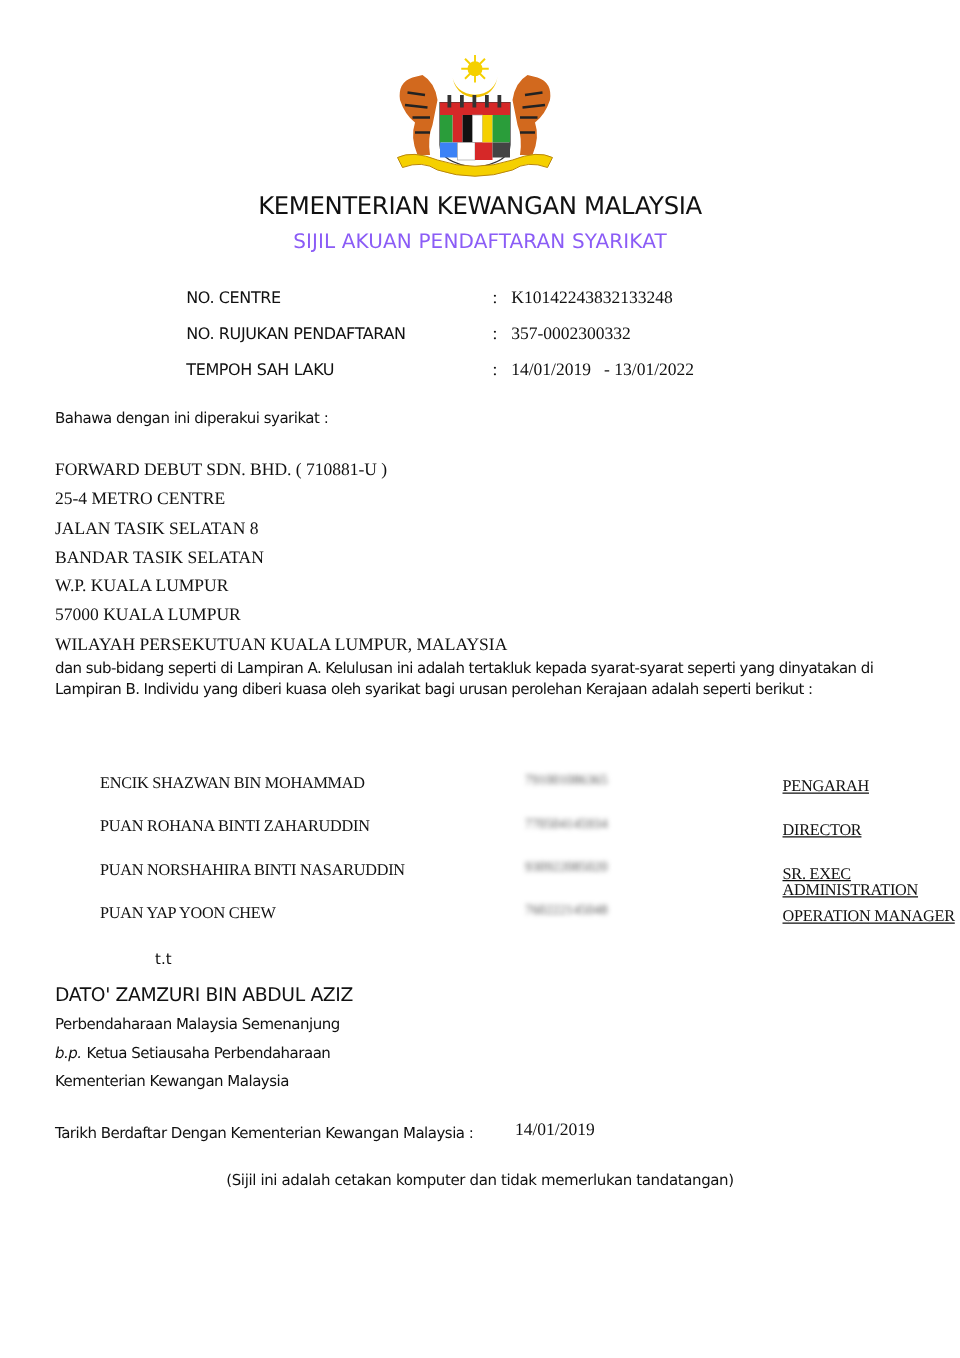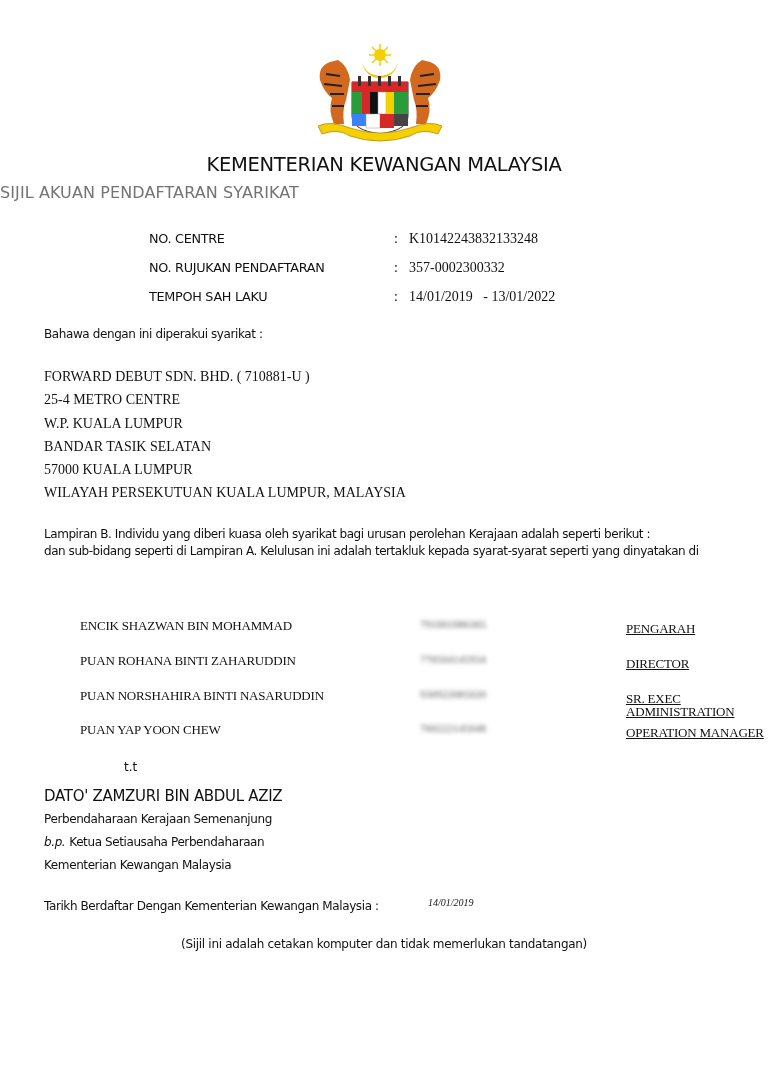--- a/index.html
+++ b/index.html
@@ -31,24 +31,24 @@
       top: 153px;
       text-align: center;
       font-size: 19.5px;
       letter-spacing: -0.3px;
       color: #111;
     }
     .title-sub {
       position: absolute;
       left: 0; right: 0;
       top: 183px;
-      text-align: left;
+      text-align: center;
       font-size: 16px;
       letter-spacing: 0.1px;
-      color: #737373;
+      color: #8b5cf6;
     }
 
     .meta-row {
       position: absolute;
       left: 149px;
       height: 20px;
       font-size: 13px;
     }
     .meta-label {
       position: absolute;
@@ -158,24 +158,23 @@
     .reg-date-label {
       position: absolute;
       left: 44px;
       top: 899px;
       font-size: 12px;
       letter-spacing: -0.4px;
       white-space: nowrap;
     }
     .reg-date-value {
       position: absolute;
-      left: 428px;
+      left: 412px;
       top: 897px;
-      font-size: 10px;
-      font-style: italic;
+      font-size: 14px;
     }
 
     .footer-note {
       position: absolute;
       left: 0; right: 0;
       top: 937px;
       text-align: center;
       font-size: 12px;
       letter-spacing: -0.3px;
       padding-left: 0;
@@ -242,29 +241,30 @@
   <span class="meta-label sans">TEMPOH SAH LAKU</span>
   <span class="meta-colon serif">:</span>
   <span class="meta-value serif" style="white-space:pre;">14/01/2019   - 13/01/2022</span>
 </div>
 
 <div class="intro sans">Bahawa dengan ini diperakui syarikat :</div>
 
 <div class="address serif">
   <div>FORWARD DEBUT SDN. BHD. ( 710881-U )</div>
   <div>25-4 METRO CENTRE</div>
+  <div>JALAN TASIK SELATAN 8</div>
+  <div>BANDAR TASIK SELATAN</div>
   <div>W.P. KUALA LUMPUR</div>
-  <div>BANDAR TASIK SELATAN</div>
   <div>57000 KUALA LUMPUR</div>
   <div>WILAYAH PERSEKUTUAN KUALA LUMPUR, MALAYSIA</div>
 </div>
 
 <div class="para sans">
+  <div>dan sub-bidang seperti di Lampiran A. Kelulusan ini adalah tertakluk kepada syarat-syarat seperti yang dinyatakan di</div>
   <div>Lampiran B. Individu yang diberi kuasa oleh syarikat bagi urusan perolehan Kerajaan adalah seperti berikut :</div>
-  <div>dan sub-bidang seperti di Lampiran A. Kelulusan ini adalah tertakluk kepada syarat-syarat seperti yang dinyatakan di</div>
 </div>
 
 <div class="person-row serif" style="top:618px;">
   <span class="person-name">ENCIK SHAZWAN BIN MOHAMMAD</span>
   <span class="person-ic">791001086365</span>
   <span class="person-role">PENGARAH</span>
 </div>
 <div class="person-row serif" style="top:653px;">
   <span class="person-name">PUAN ROHANA BINTI ZAHARUDDIN</span>
   <span class="person-ic">770504145934</span>
@@ -279,21 +279,21 @@
   </span>
 </div>
 <div class="person-row serif" style="top:722px;">
   <span class="person-name">PUAN YAP YOON CHEW</span>
   <span class="person-ic">760222145048</span>
   <span class="person-role">OPERATION MANAGER</span>
 </div>
 
 <div class="tt sans">t.t</div>
 <div class="signer-name sans">DATO' ZAMZURI BIN ABDUL AZIZ</div>
-<div class="signer-line sans" style="top:812px;">Perbendaharaan Kerajaan Semenanjung</div>
+<div class="signer-line sans" style="top:812px;">Perbendaharaan Malaysia Semenanjung</div>
 <div class="signer-line sans" style="top:835px;">
   <i>b.p.</i><span>Ketua Setiausaha Perbendaharaan</span>
 </div>
 <div class="signer-line sans" style="top:858px;">Kementerian Kewangan Malaysia</div>
 
 <div class="reg-date-label sans">Tarikh Berdaftar Dengan Kementerian Kewangan Malaysia :</div>
 <div class="reg-date-value serif">14/01/2019</div>
 
 <div class="footer-note sans">(Sijil ini adalah cetakan komputer dan tidak memerlukan tandatangan)</div>
 

